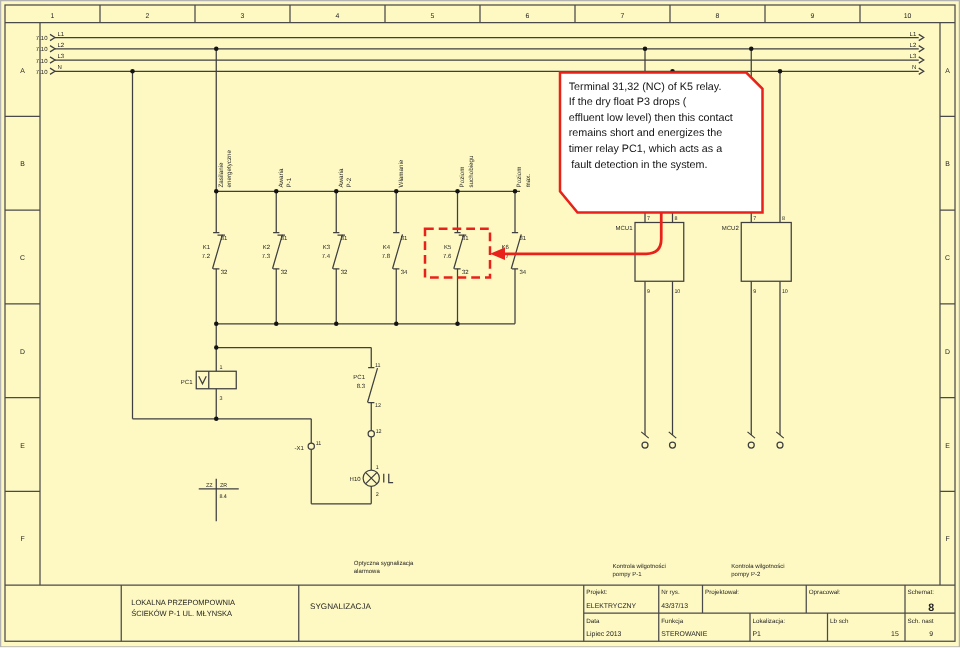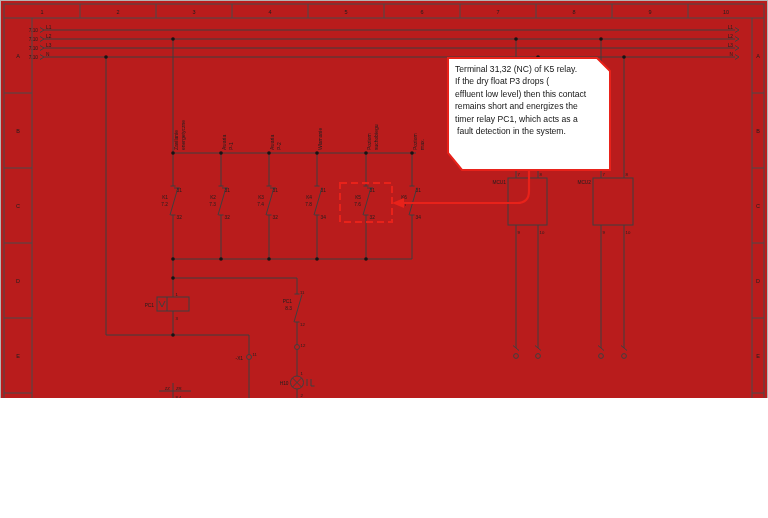--- a/index.html
+++ b/index.html
@@ -1,16 +1,16 @@
 <!DOCTYPE html>
 <html><head>
 <meta charset="utf-8">
 <style>
   html,body{margin:0;padding:0;background:#ffffff;}
-  .page{position:relative;width:768px;height:398px;background:#b91c1c;overflow:hidden;}
+  .page{position:relative;width:768px;height:518px;background:#fef9c3;overflow:hidden;}
   svg{display:block;}
   svg text{font-family:"Liberation Sans","DejaVu Sans",sans-serif;fill:#1f1f1f;}
   .wire{stroke:#3f3f3f;stroke-width:1;fill:none;}
   .sym{stroke:#3f3f3f;stroke-width:1;fill:none;}
   .frame{stroke:#4a4a4a;stroke-width:1;fill:none;}
   .edge{stroke:#b4b4b4;stroke-width:1;fill:none;}
   .dot{fill:#141414;stroke:none;}
   .t43{font-size:4.3px;}
   .t48{font-size:4.8px;}
   .t5{font-size:5px;}

